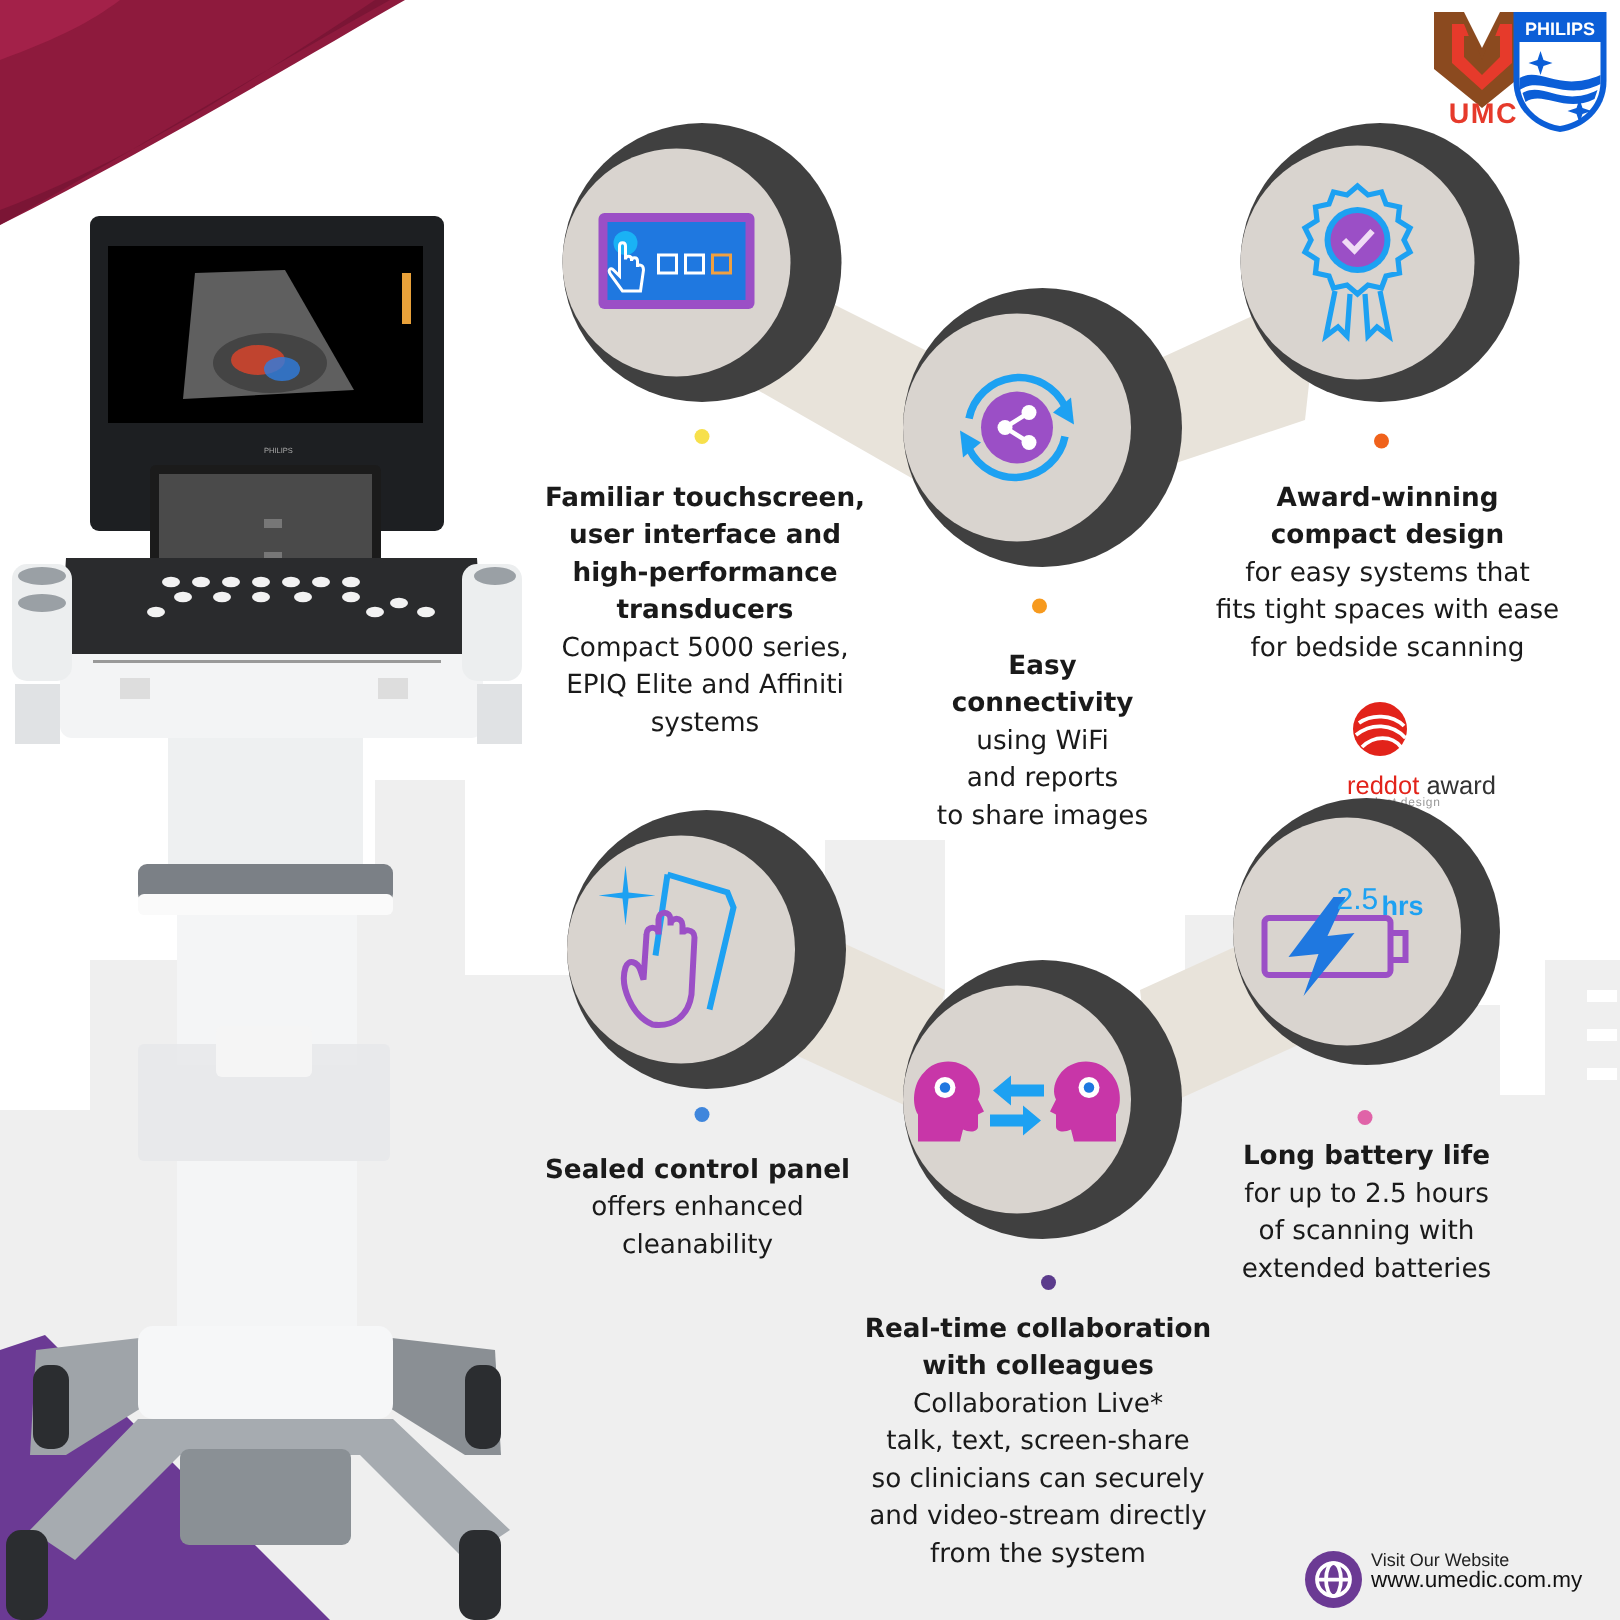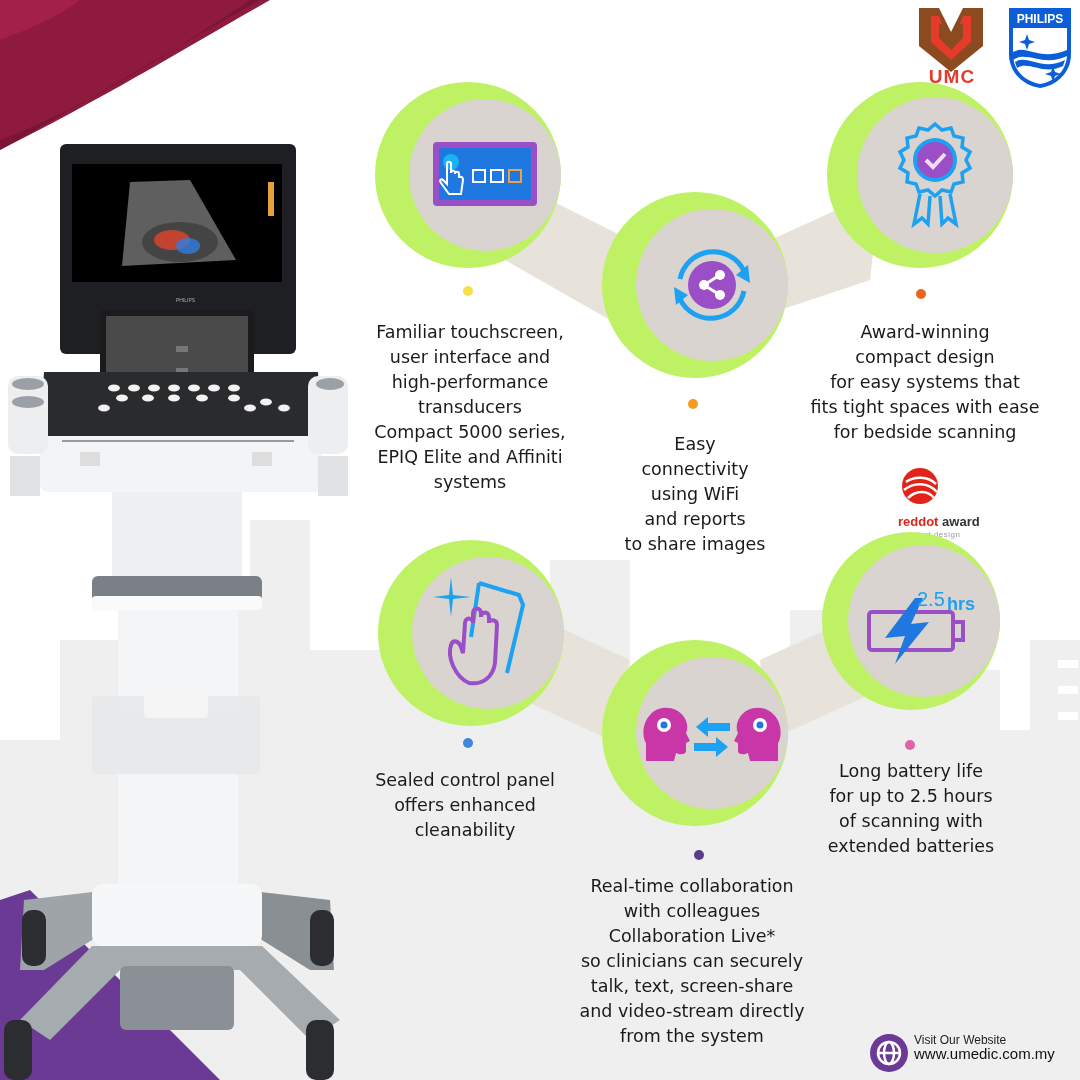--- a/index.html
+++ b/index.html
@@ -2,32 +2,32 @@
 <html><head>
 <meta charset="utf-8">
 <style>
   *{margin:0;padding:0;box-sizing:border-box;}
   html,body{width:1080px;height:1080px;overflow:hidden;background:#ffffff;}
   body{position:relative;font-family:"DejaVu Sans","Liberation Sans",sans-serif;color:#111;}
   .abs{position:absolute;}
   
   #bg-svg{position:absolute;left:0;top:0;width:1080px;height:1080px;}
   
-  .bubble{position:absolute;border-radius:50%;background:#bef264;display:flex;align-items:center;justify-content:flex-end;}
+  .bubble{position:absolute;border-radius:50%;background:#404040;display:flex;align-items:center;justify-content:flex-start;}
   .bubble .inner{border-radius:50%;background:#d9d4cf;display:flex;align-items:center;justify-content:center;}
   .dot{position:absolute;width:10px;height:10px;border-radius:50%;}
   .feature-text{position:absolute;text-align:center;font-size:17.5px;line-height:25px;color:#1a1a1a;}
-  .feature-text .title{font-weight:normal;display:block;}
+  .feature-text .title{font-weight:bold;display:block;}
   .feature-text .desc{display:block;}
   .logo{position:absolute;}
   .website{position:absolute;left:870px;top:1034px;display:flex;align-items:flex-start;gap:6px;}
   .website .globe{width:38px;height:38px;border-radius:50%;background:#6b3a94;display:flex;align-items:center;justify-content:center;}
   .website .label{font-family:"Liberation Sans",sans-serif;font-size:12px;line-height:12px;color:#222;}
   .website .url{font-family:"Liberation Sans",sans-serif;font-size:15px;font-weight:normal;line-height:16px;color:#111;}
-  .reddot-text{position:absolute;left:898px;top:514px;font-family:"Liberation Sans",sans-serif;font-size:13px;color:#333;font-weight:bold;}
+  .reddot-text{position:absolute;left:898px;top:514px;font-family:"Liberation Sans",sans-serif;font-size:17px;color:#333;}
   .reddot-text .red{color:#e2231a;}
   .reddot-sub{position:absolute;left:901px;top:530px;font-family:"Liberation Sans",sans-serif;font-size:8px;color:#999;letter-spacing:0.5px;}
 </style>
 </head>
 <body>
 
 <svg id="bg-svg" viewBox="0 0 1080 1080">
 
   <g fill="#efefef">
     <rect x="0" y="740" width="60" height="340"></rect>
@@ -58,21 +58,21 @@
     <polygon points="760,660 870,610 880,690 770,740"></polygon>
   </g>
 
   <path d="M0,0 L270,0 C200,40 100,100 0,150 Z" fill="#8e1a3d"></path>
   <path d="M0,150 C90,100 170,50 260,0 L250,0 C160,60 80,110 0,140 Z" fill="#6e1330" opacity="0.6"></path>
   <path d="M0,40 C40,25 60,15 80,0 L0,0 Z" fill="#a32149"></path>
 
   <polygon points="0,900 30,890 220,1080 0,1080" fill="#6b3a94"></polygon>
 </svg>
 
-<div class="logo" style="left:911px;top:2px;width:80px;height:86px;">
+<div class="logo" style="left:948px;top:2px;width:80px;height:86px;">
   <svg width="80" height="86" viewBox="0 0 80 86">
     <path d="M8,6 L28,6 L40,30 L52,6 L72,6 L72,44 L40,70 L8,44 Z" fill="#8b4a1f"></path>
     <path d="M20,14 L28,14 L40,44 L52,14 L60,14 L60,40 L40,58 L20,40 Z" fill="#e63a2b"></path>
     <path d="M28,22 L34,22 L40,38 L46,22 L52,22 L52,36 L40,48 L28,36 Z" fill="#8b4a1f"></path>
   </svg>
   <span class="abs" style="left:6px;top:64px;width:70px;text-align:center;font-family:'Liberation Sans',sans-serif;font-weight:bold;font-size:19px;color:#e63a2b;letter-spacing:1px;">UMC</span>
 </div>
 
 <div class="logo" style="left:1005px;top:4px;width:70px;height:86px;">
   <svg width="70" height="86" viewBox="0 0 70 86">
@@ -268,22 +268,22 @@
       <polygon points="54,24 66,14 66,20 88,20 88,28 66,28 66,34" fill="#1da1f2"></polygon>
       <polygon points="86,44 74,34 74,40 52,40 52,48 74,48 74,54" fill="#1da1f2"></polygon>
     </svg>
   </div>
 </div>
 <div class="dot" style="left:694px;top:850px;background:#5b3b8c;"></div>
 <div class="feature-text" style="left:552px;top:874px;width:280px;">
   <span class="title">Real-time collaboration</span>
   <span class="title">with colleagues</span>
   <span class="desc">Collaboration Live*</span>
+  <span class="desc">talk, text, screen-share</span>
   <span class="desc">so clinicians can securely</span>
-  <span class="desc">talk, text, screen-share</span>
   <span class="desc">and video-stream directly</span>
   <span class="desc">from the system</span>
 </div>
 
 <div class="bubble" style="left:822px;top:532px;width:178px;height:178px;">
   <div class="inner" style="width:152px;height:152px;">
     <svg width="130" height="90" viewBox="0 0 130 90">
       <rect x="10" y="36" width="84" height="38" rx="3" fill="none" stroke="#9b4fc6" stroke-width="4"></rect>
       <path d="M94,46 L104,46 L104,64 L94,64" fill="none" stroke="#9b4fc6" stroke-width="4"></path>
       <polygon points="56,22 26,62 46,60 36,88 70,46 52,48 64,22" fill="#1f78e0"></polygon>

